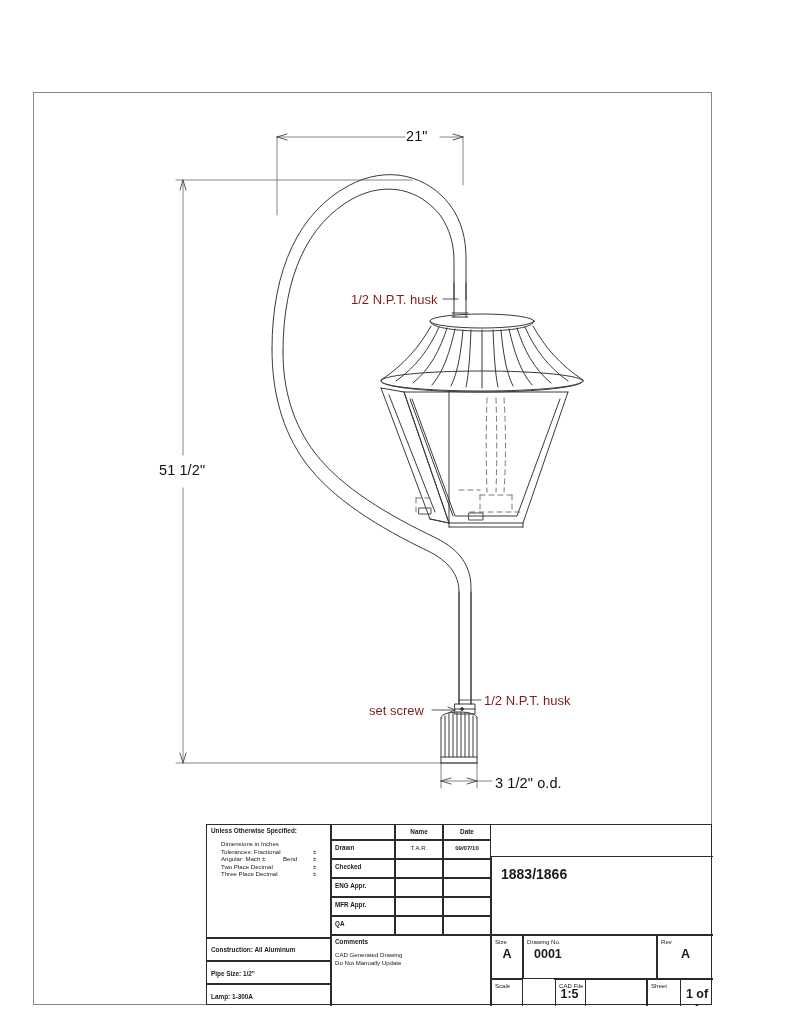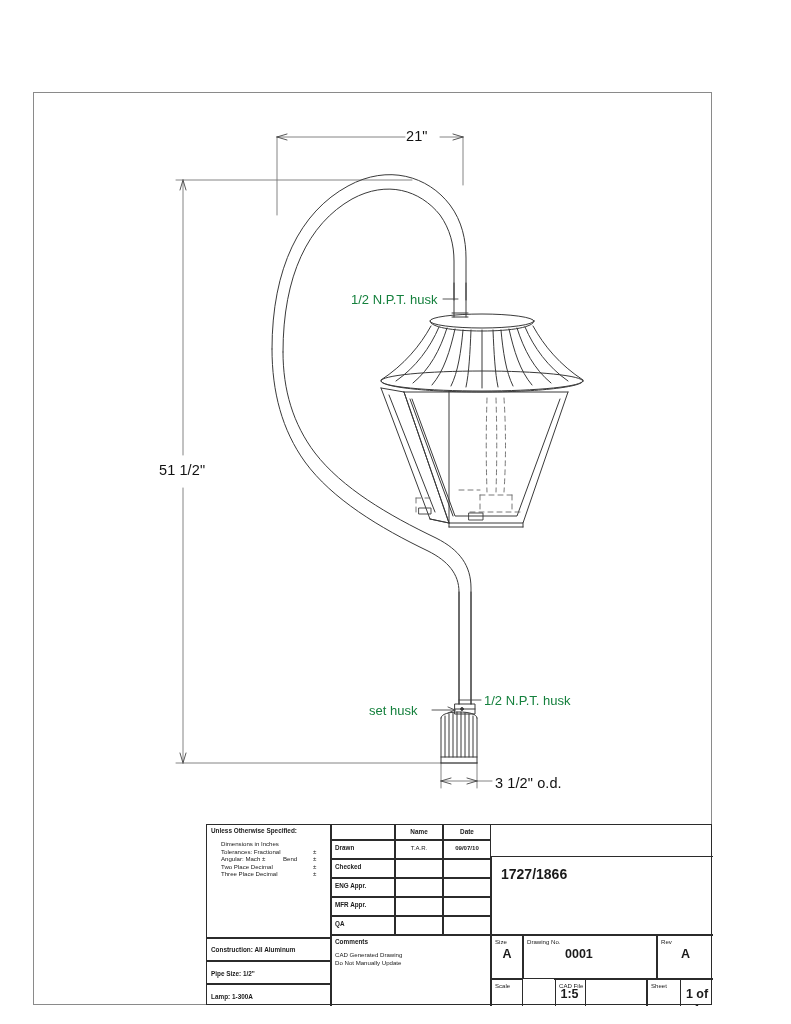--- a/index.html
+++ b/index.html
@@ -43,21 +43,21 @@
     font-family: "Liberation Sans", sans-serif;
     font-size: 14.5px;
     color: #111;
     white-space: nowrap;
     letter-spacing: .1px;
   }
   .leaderlabel {
     position: absolute;
     font-family: "Liberation Sans", sans-serif;
     font-size: 13px;
-    color: #15803d;
+    color: #7f1d1d;
     white-space: nowrap;
   }
   #lbl-21      { left: 406px; top: 128px; }
   #lbl-51      { left: 159px; top: 462px; }
   #lbl-od      { left: 495px; top: 775px; }
   #lbl-husk-top{ left: 351px; top: 292px; }
   #lbl-husk-bot{ left: 484px; top: 693px; }
   #lbl-setscrew{ left: 369px; top: 703px; }
 
   
@@ -301,21 +301,21 @@
   <div class="dimlabel" id="lbl-21">21"</div>
 
   <div class="dimlabel" id="lbl-51">51 1/2"</div>
 
   <div class="dimlabel" id="lbl-od">3 1/2" o.d.</div>
 
   <div class="leaderlabel" id="lbl-husk-top">1/2 N.P.T. husk</div>
 
   <div class="leaderlabel" id="lbl-husk-bot">1/2 N.P.T. husk</div>
 
-  <div class="leaderlabel" id="lbl-setscrew">set husk</div>
+  <div class="leaderlabel" id="lbl-setscrew">set screw</div>
 
   <div id="titleblock">
 
     <div class="tb-cell" style="left:0;top:0;width:124px;height:113px;border-left:none;border-top:none;">
       <div class="pad">
         <div class="note-head">Unless Otherwise Specified:</div>
         <div class="tol-list">
           <div class="note-line">Dimensions in Inches</div>
           <div class="tol-row note-line">
             <span class="t1">Tolerances: Fractional</span>
@@ -414,31 +414,31 @@
     <div class="tb-cell" style="left:124px;top:110px;width:160px;height:71px;border-bottom:none;">
       <div class="cmt-head">Comments</div>
       <div class="cmt-body">
         <div>CAD Generated Drawing</div>
         <div>Do Not Manually Update</div>
       </div>
     </div>
 
 
     <div class="tb-cell" style="left:284px;top:31px;width:222px;height:79px;border-right:none;">
-      <div class="partno">1727/1866</div>
+      <div class="partno">1883/1866</div>
     </div>
 
     <div class="tb-cell" style="left:284px;top:110px;width:32px;height:44px;">
       <div class="mini-hdr">Size</div>
       <div class="big-val">A</div>
     </div>
 
     <div class="tb-cell" style="left:316px;top:110px;width:134px;height:44px;">
       <div class="mini-hdr">Drawing  No.</div>
-      <div class="big-val" style="text-align:left;padding-left:41px;">0001</div>
+      <div class="big-val" style="text-align:left;padding-left:10px;">0001</div>
     </div>
 
     <div class="tb-cell" style="left:450px;top:110px;width:56px;height:44px;border-right:none;">
       <div class="mini-hdr">Rev</div>
       <div class="big-val">A</div>
     </div>
 
     <div class="tb-cell" style="left:284px;top:154px;width:32px;height:27px;border-bottom:none;">
       <div class="mini-hdr">Scale</div>
     </div>

